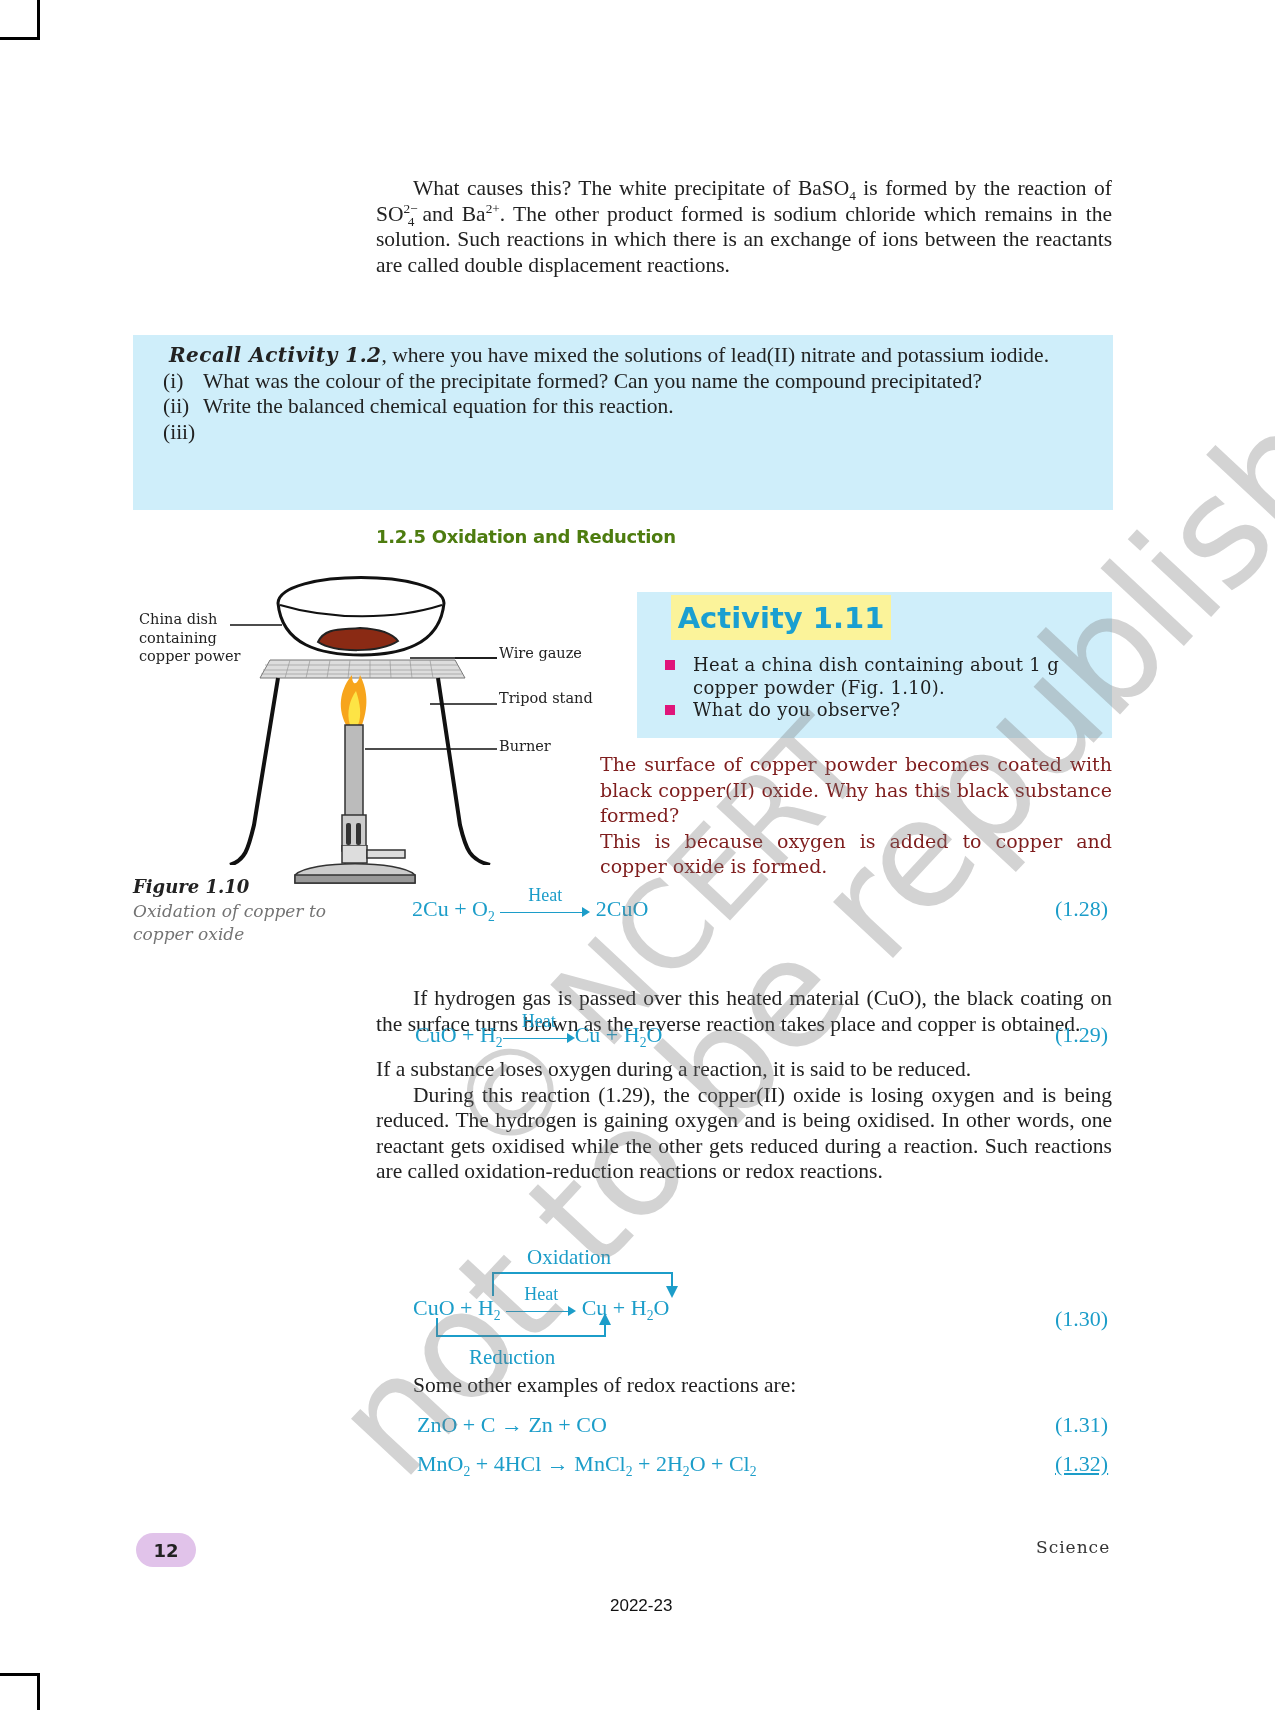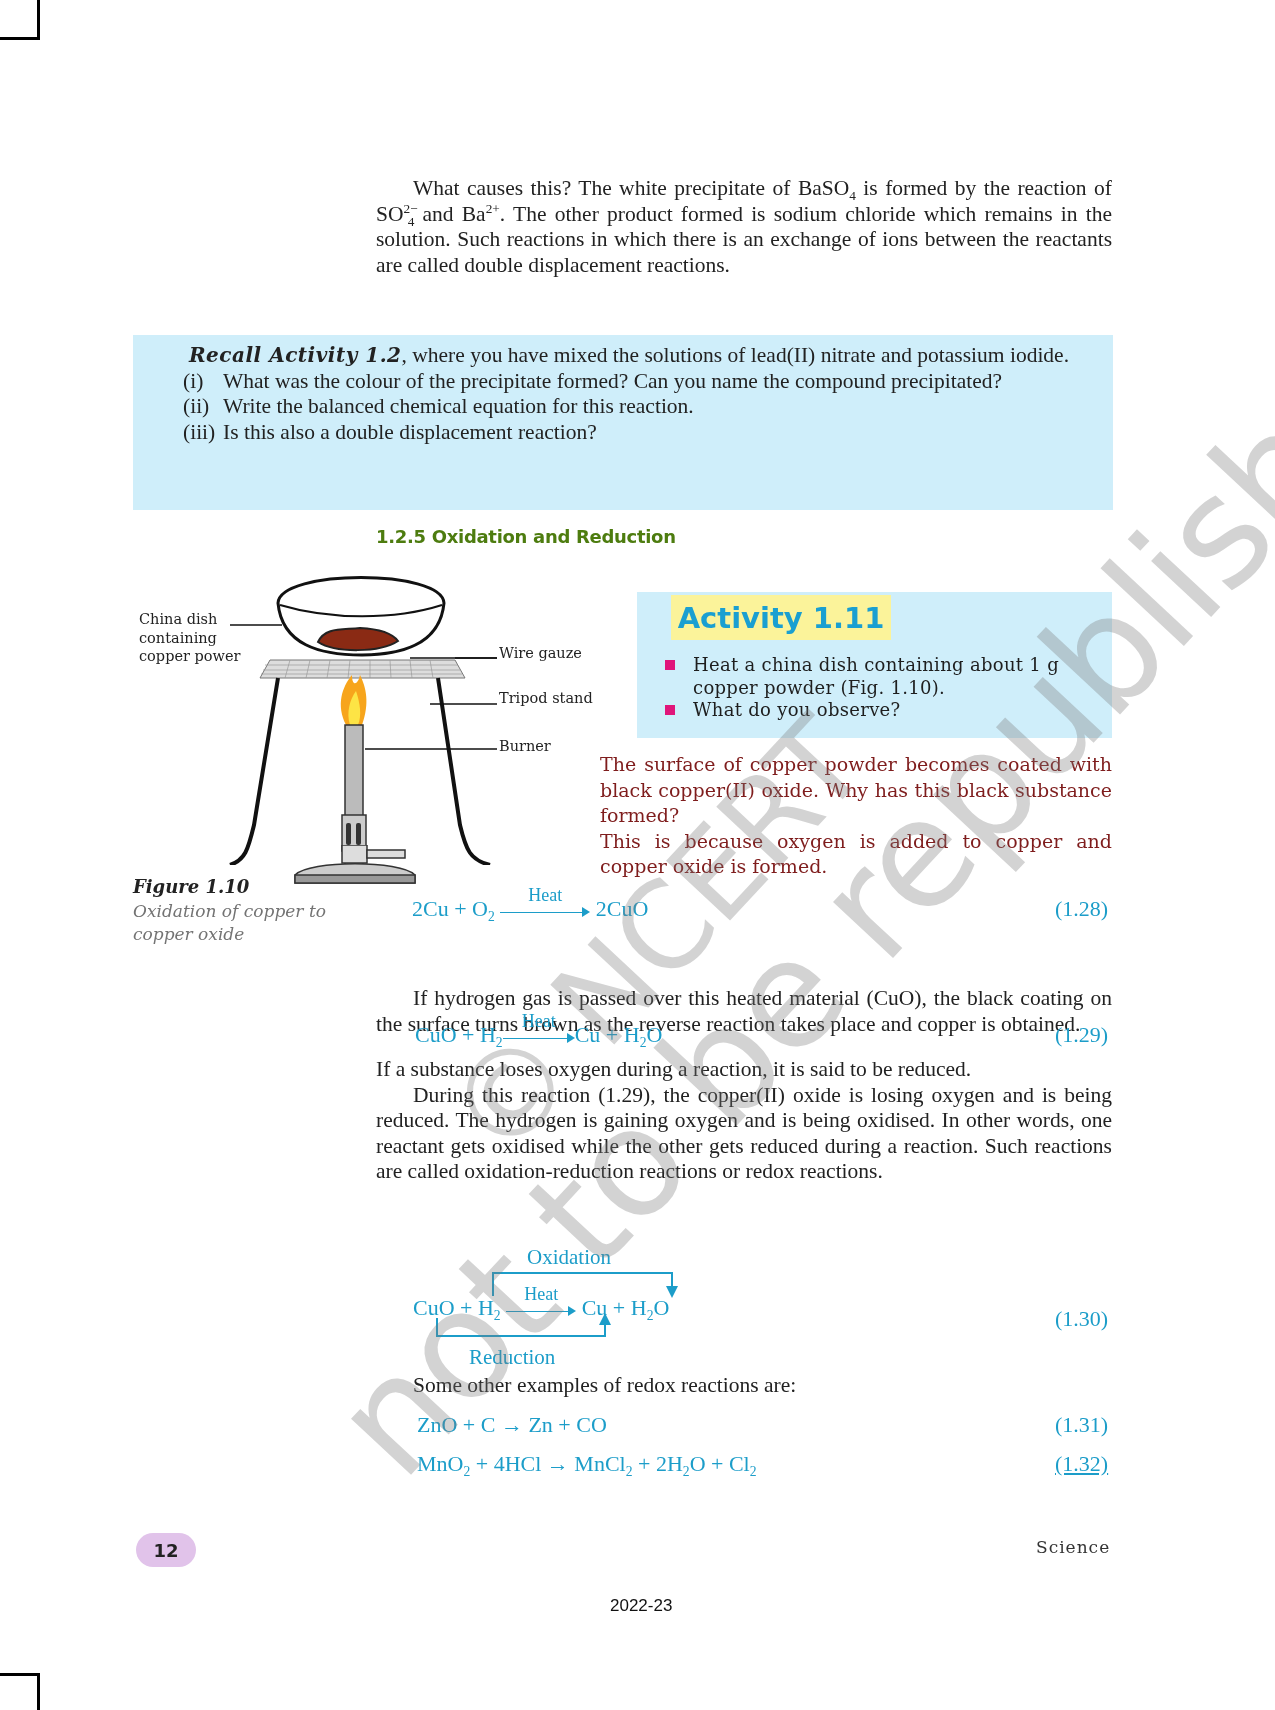--- a/index.html
+++ b/index.html
@@ -8,21 +8,21 @@
   .abs { position:absolute; }
   .crop { position:absolute; border:3px solid #000; }
   .crop-tl { left:-3px; top:-3px; width:37px; height:37px; }
   .crop-bl { left:-3px; top:1673px; width:37px; height:60px; }
 
   .body-text { font-family:"Liberation Serif", serif; font-size:21.5px; line-height:25.5px; color:#222; text-align:justify; }
   .indent { text-indent:37px; }
   sub, sup { font-size:0.62em; line-height:0; }
 
   .recall-box { left:133px; top:335px; width:980px; height:175px; background:#cfeefa; }
-  .recall-inner { position:absolute; left:36px; top:8px; width:910px;margin-left:20px; }
+  .recall-inner { position:absolute; left:36px; top:8px; width:910px; }
   .recall-inner p { margin:0; }
   .recall-title { font-family:"DejaVu Serif", serif; font-weight:bold; font-style:italic; font-size:20px; letter-spacing:0.5px; }
   .recall-item { display:flex; }
   .recall-num { width:40px; margin-left:-6px; flex:none; }
 
   .section-heading { left:376px; top:526px; font-family:"DejaVu Sans", sans-serif; font-size:18px; font-weight:bold; color:#4d7c0f; letter-spacing:-0.3px; }
 
   .fig-label { font-family:"DejaVu Serif", serif; font-size:14.5px; line-height:18.5px; color:#222; }
   .fig-caption-title { left:133px; top:876px; font-family:"DejaVu Serif", serif; font-weight:bold; font-style:italic; font-size:18px; color:#222; }
   .fig-caption-text { left:133px; top:900px; width:230px; font-family:"DejaVu Serif", serif; font-style:italic; font-size:17px; line-height:23px; color:#737373; }
@@ -67,21 +67,20 @@
     <div class="recall-item">
         <span class="recall-num">(i)</span>
         <span>What was the colour of the precipitate formed? Can you name the compound precipitated?</span>
       </div>
     <div class="recall-item">
         <span class="recall-num">(ii)</span>
         <span>Write the balanced chemical equation for this reaction.</span>
       </div>
     <div class="recall-item">
         <span class="recall-num">(iii)</span>
-        <span>Is this also a double displacement reaction?</span>
       </div>
   </div>
 </div>
 
 <div class="abs section-heading">1.2.5 Oxidation and Reduction</div>
 
 <svg class="abs" style="left:130px; top:575px;" width="480" height="290">
 
   <path d="M148 28 C150 -6 312 -6 314 28 C310 70 270 80 232 80 C190 80 152 70 148 28 Z" fill="#fff" stroke="#111" stroke-width="3"></path>
   <path d="M150 30 C200 45 265 45 312 30" fill="none" stroke="#111" stroke-width="2"></path>

